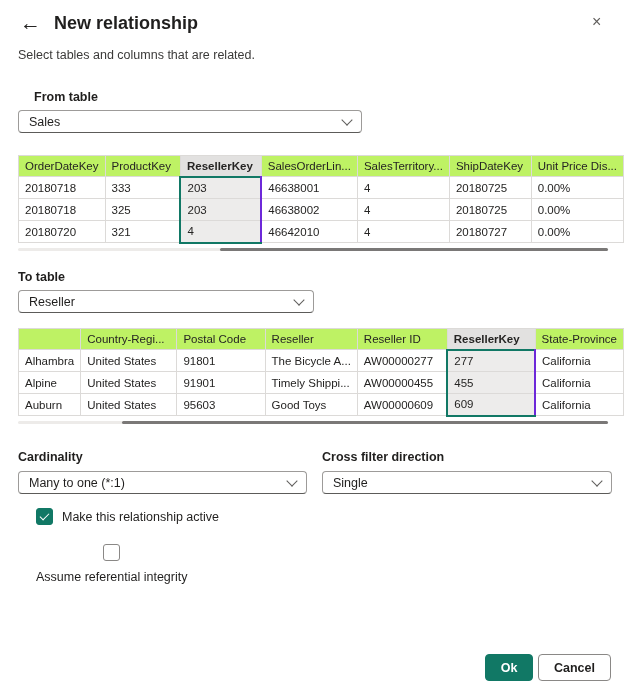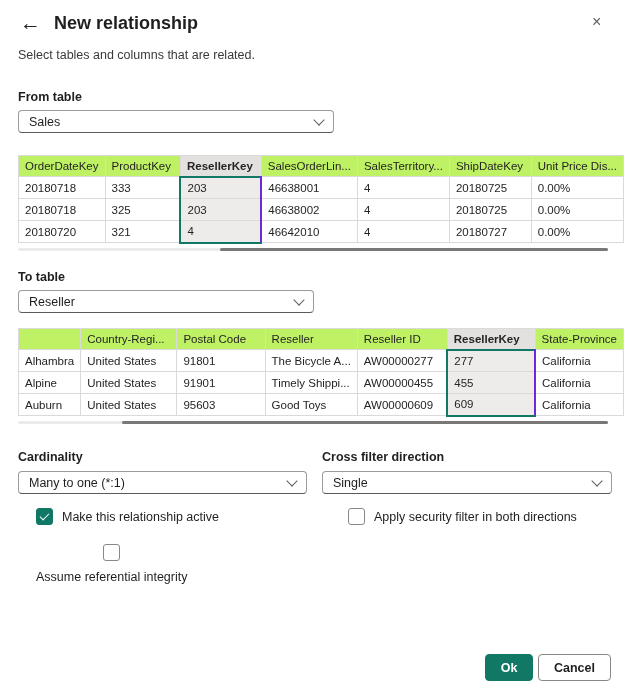--- a/index.html
+++ b/index.html
@@ -56,22 +56,22 @@
 </head>
 <body>
 
 <div class="dialog">
 
   <span class="back">←</span>
   <div class="title">New relationship</div>
   <span class="close">×</span>
   <div class="subtitle">Select tables and columns that are related.</div>
 
-  <div class="field-label" style="left:18px; top:90px;">From table</div>
-  <div class="dropdown" style="left:18px; top:110px; width:316px;">
+  <div class="field-label" style="left:34px; top:90px;">From table</div>
+  <div class="dropdown" style="left:18px; top:110px; width:344px;">
     <span>Sales</span>
     <span class="chev"></span>
   </div>
   <div class="gridwrap" style="left:18px; top:155px;">
       <table class="grid">
         <colgroup>
           <col style="width: 58px;">
           <col style="width: 90px;">
           <col style="width: 90px;">
           <col style="width: 88px;">
@@ -197,24 +197,20 @@
     <span>Single</span>
     <span class="chev"></span>
   </div>
 
   <label class="chk" style="left:36px; top:508px;">
     <span class="box checked">
         <span class="tick"></span>
       </span>
     <span>Make this relationship active</span>
   </label>
-  <label class="chk" style="left:348px; top:508px;">
-    <span class="box"></span>
-    <span>Apply security filter in both directions</span>
-  </label>
   <label class="chk" style="left:36px; top:544px;flex-direction:column;">
     <span class="box"></span>
     <span>Assume referential integrity</span>
   </label>
 
   <div class="btn btn-ok">Ok</div>
   <div class="btn btn-cancel">Cancel</div>
 
 </div>
 

